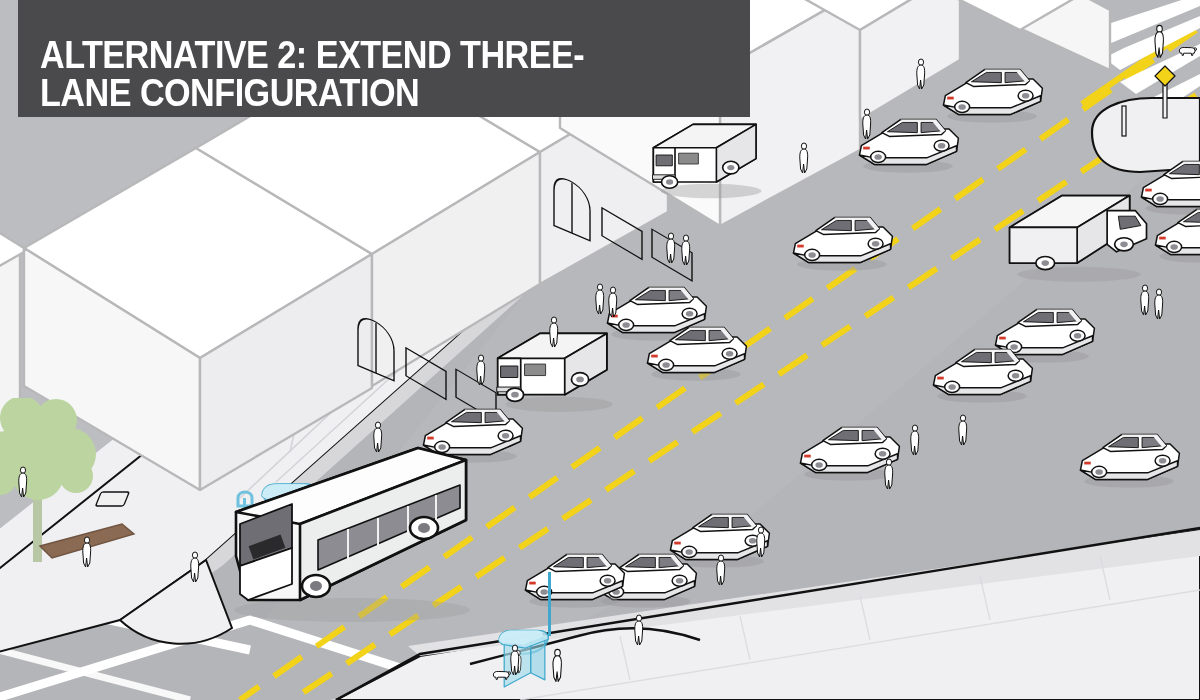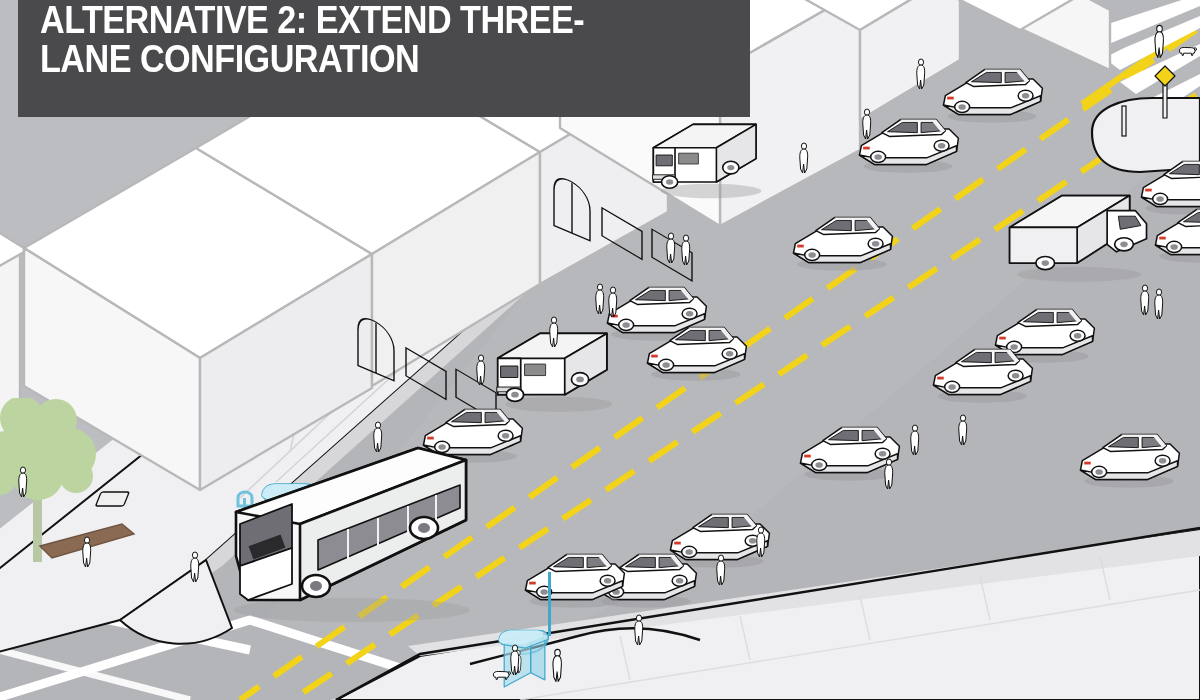--- a/index.html
+++ b/index.html
@@ -6,21 +6,21 @@
   html,body{margin:0;padding:0;background:#6b6b6b;}
   #stage{
     position:relative;width:1200px;height:700px;overflow:hidden;
     background:#bcbdc1;
     font-family:"Liberation Sans", sans-serif;
   }
   #scene{position:absolute;inset:0;}
   #title-banner{
     position:absolute;left:18px;top:0;width:732px;height:117px;
     background:#4a4a4d;
-    display:flex;align-items:flex-start;
+    display:flex;align-items:flex-end;
     box-sizing:border-box;padding:1px 0 4px 22px;
     z-index:50;
   }
   #title-text{
     color:#ffffff;
     font-family:"Liberation Sans", sans-serif;
     font-weight:bold;
     font-size:38px;
     line-height:1.02;
     letter-spacing:-0.6px;

